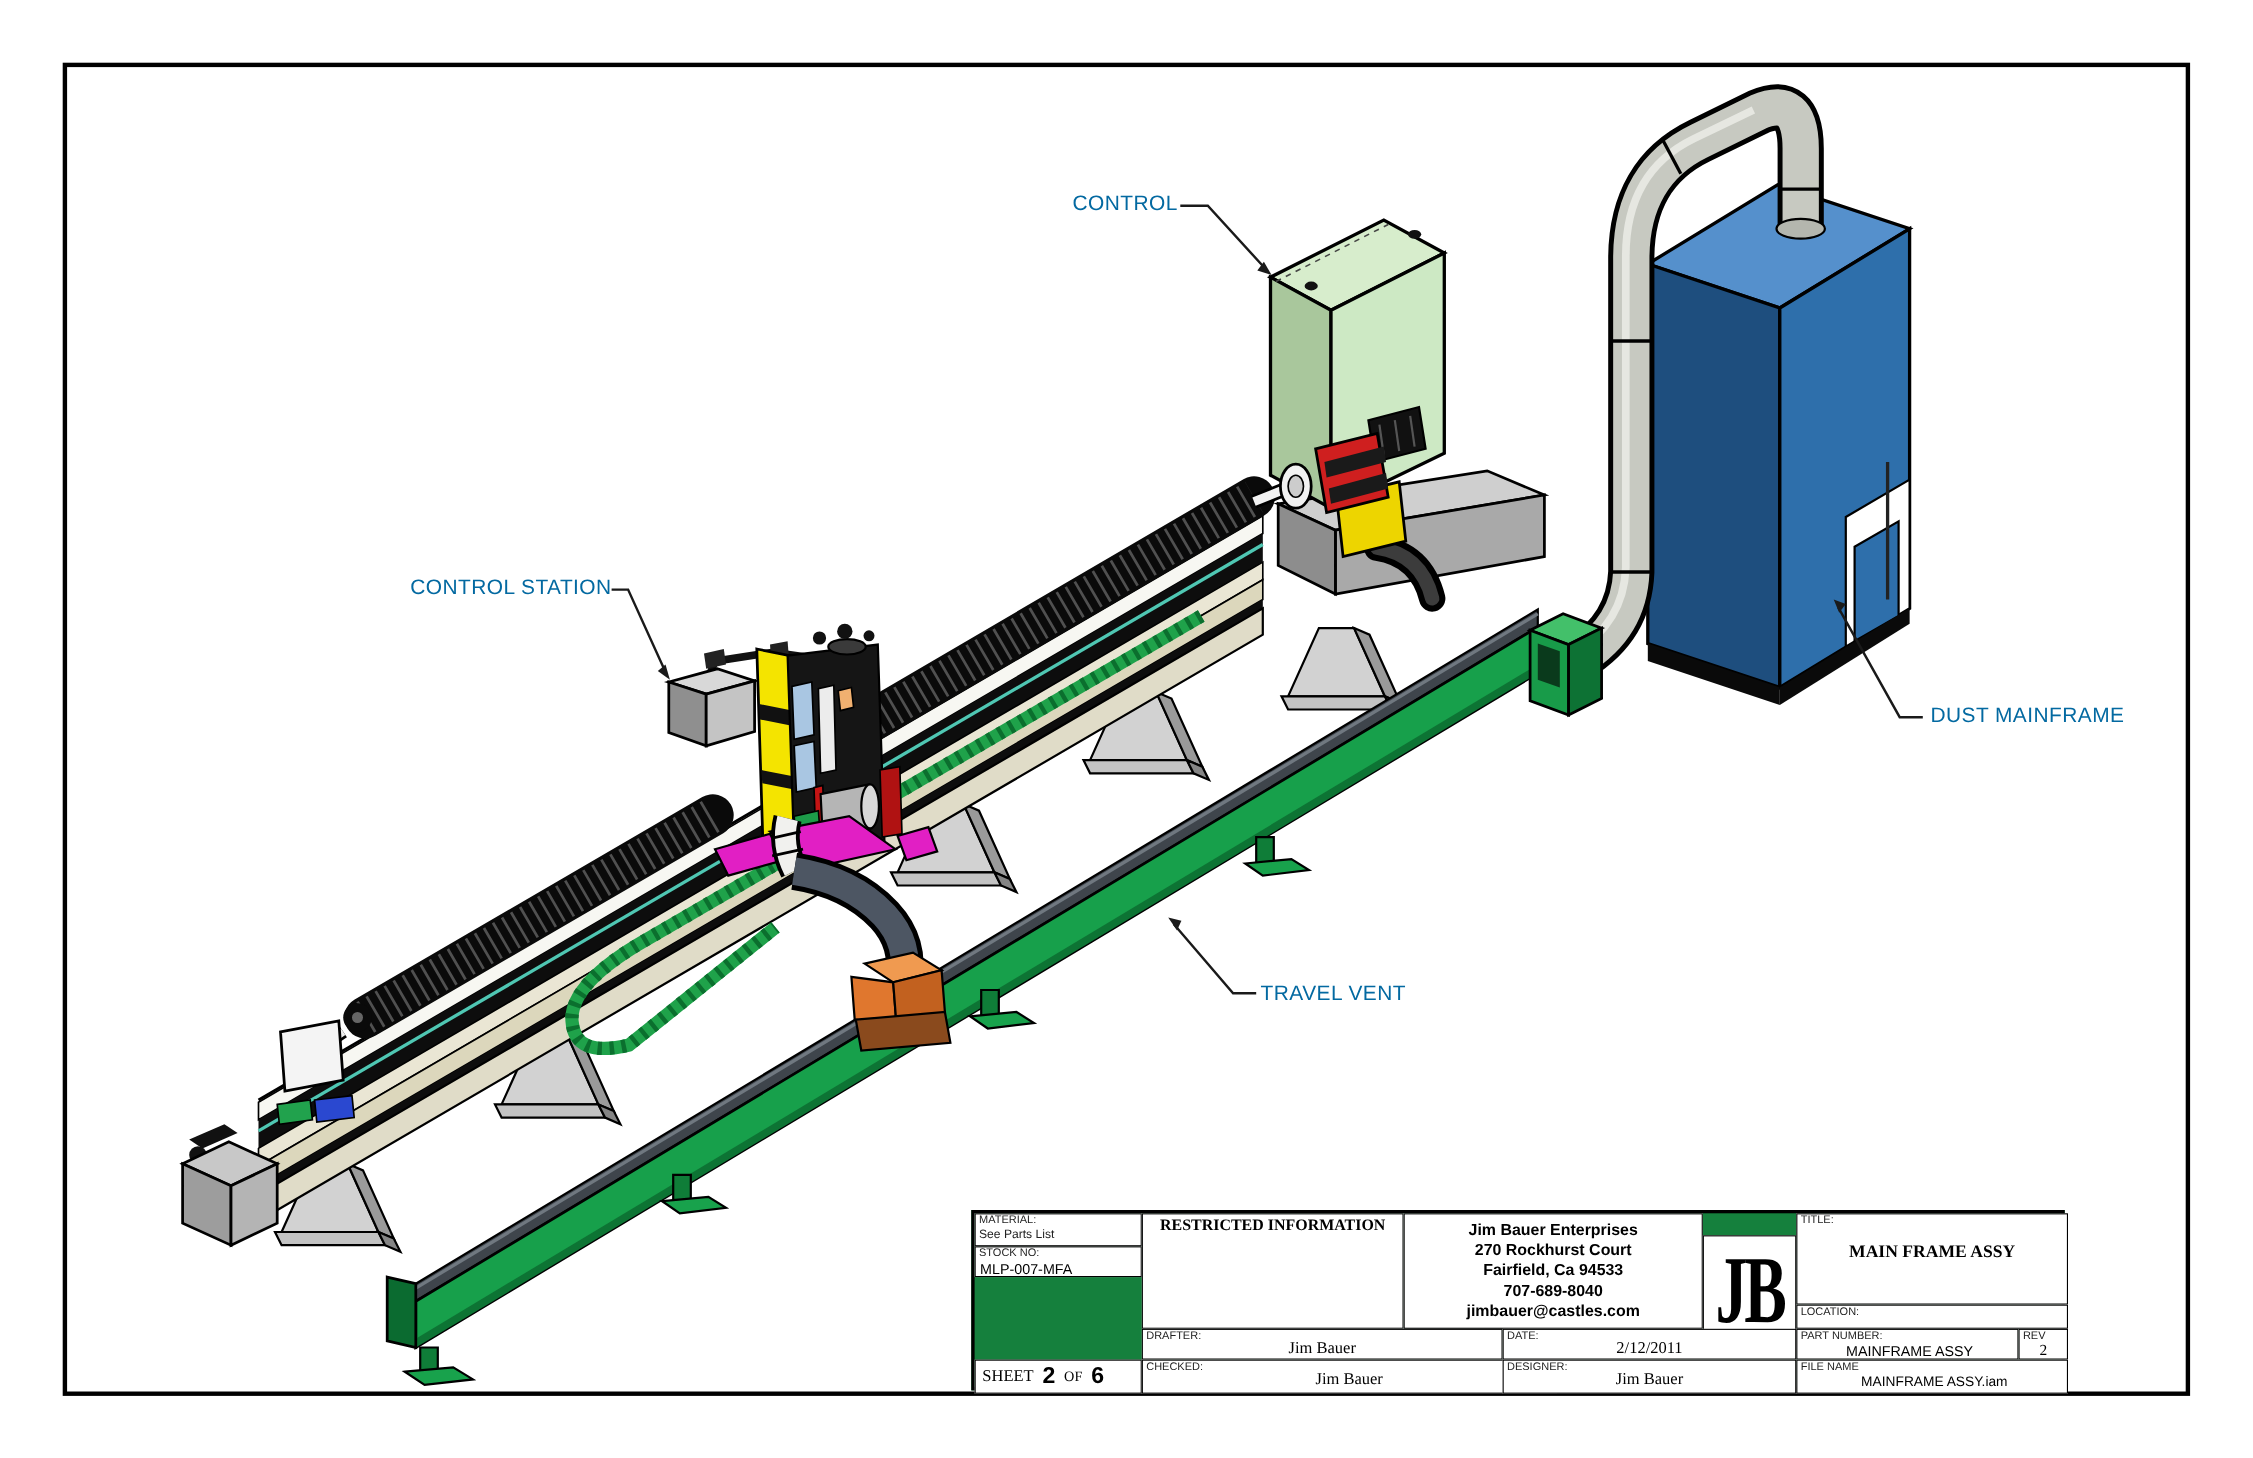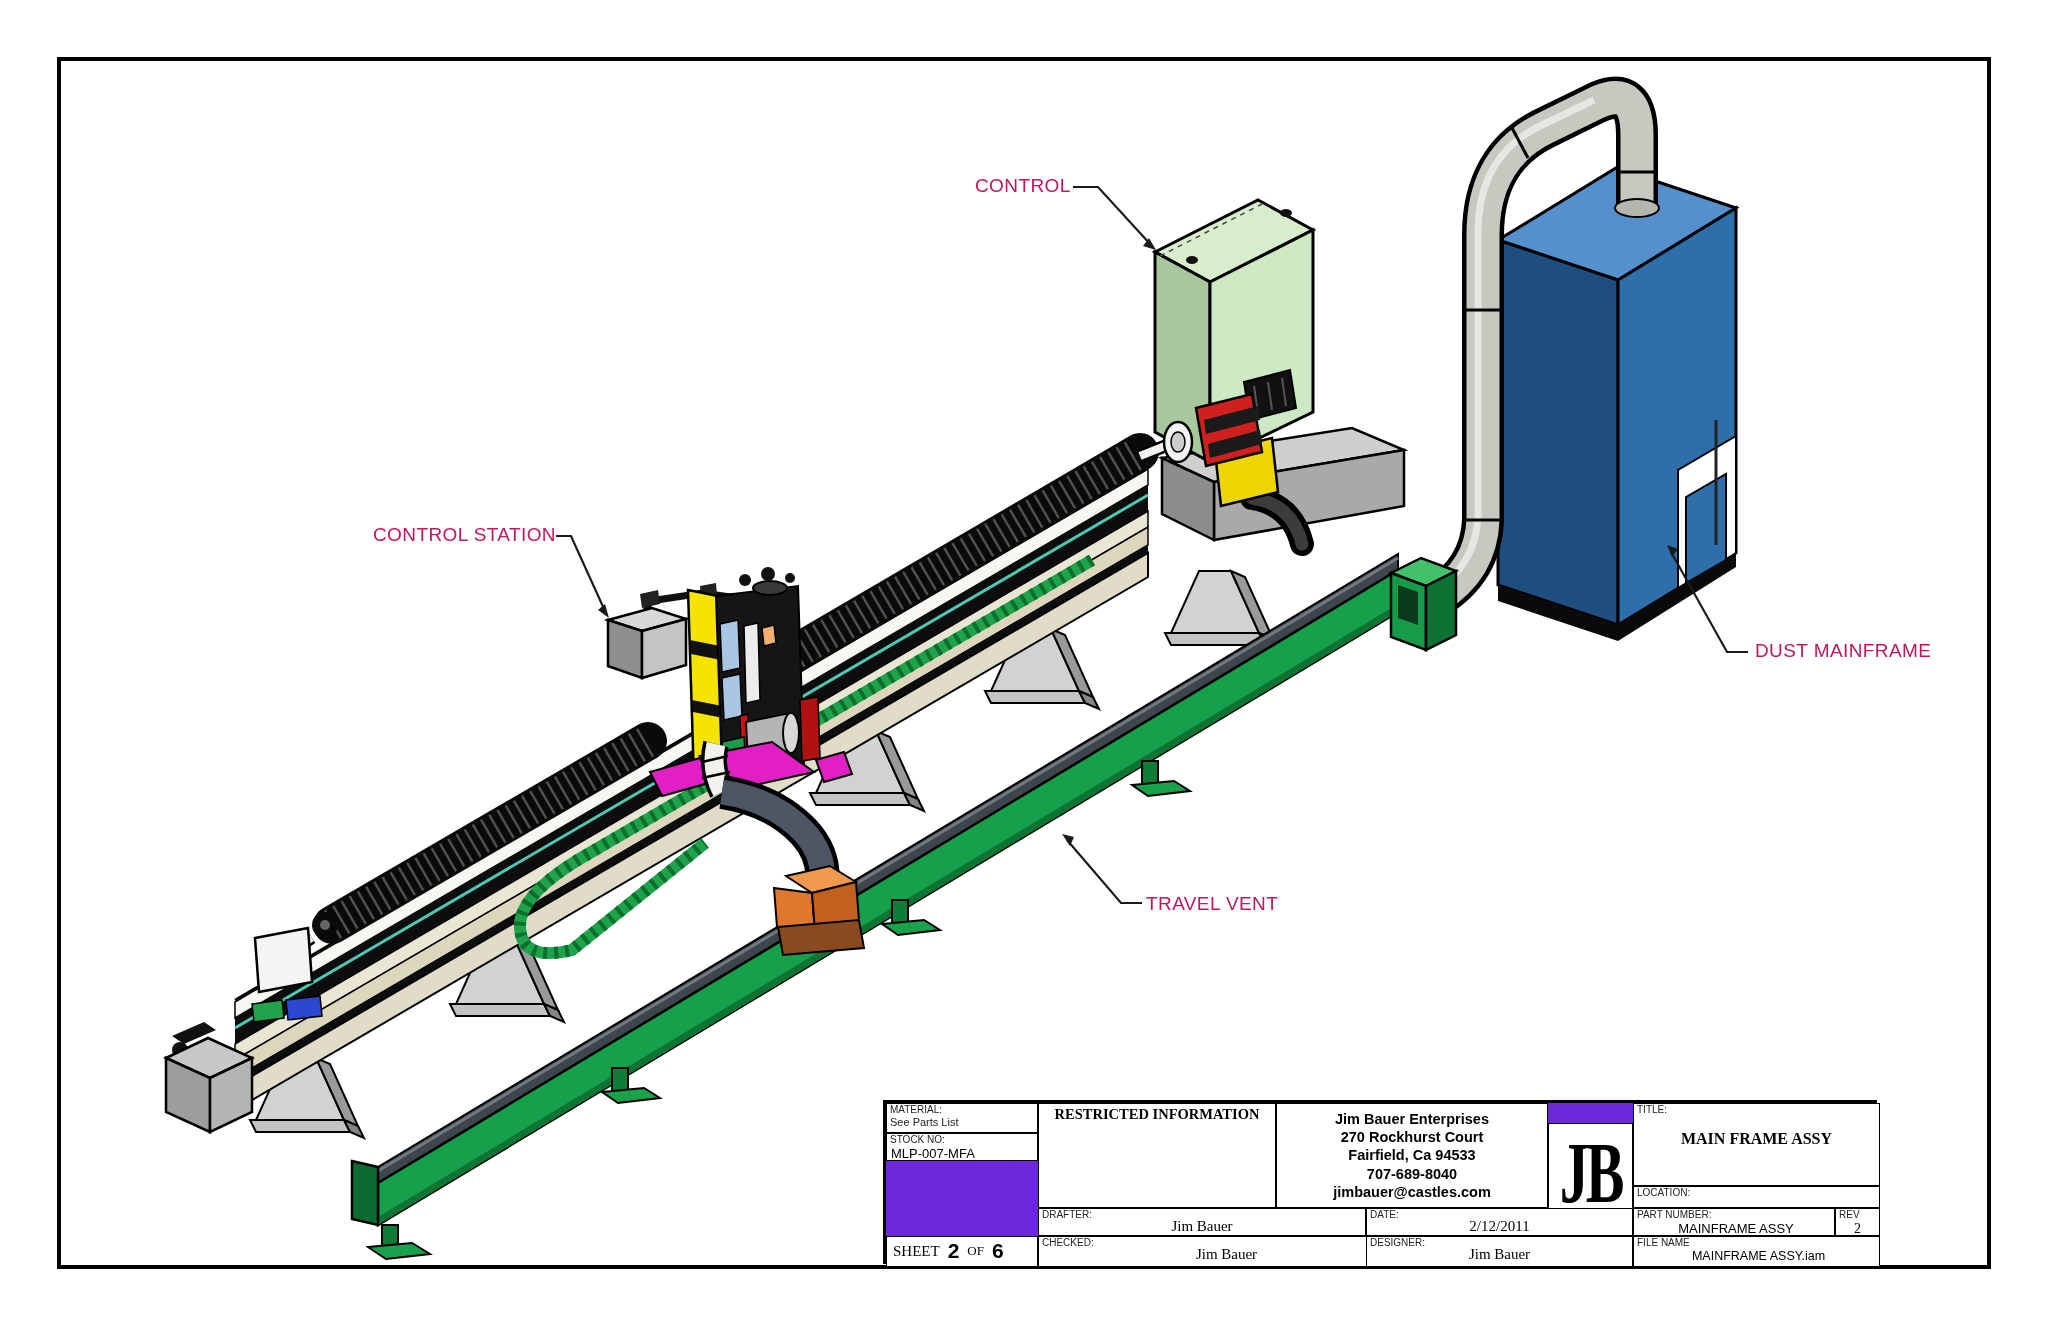--- a/index.html
+++ b/index.html
@@ -1,25 +1,25 @@
 <!DOCTYPE html>
 <html><head>
 <meta charset="utf-8">
 <style>
   html,body{margin:0;padding:0;background:#ffffff;}
   .sheet{position:relative;width:2048px;height:1325px;background:#ffffff;overflow:hidden;
          font-family:"Liberation Sans",sans-serif;}
   .frame{position:absolute;left:57px;top:57px;width:1926px;height:1204px;border:4px solid #000;}
   svg.drawing{position:absolute;left:0;top:0;width:2048px;height:1325px;}
 
-  .callout{position:absolute;font-size:19px;letter-spacing:.4px;color:#be185d;white-space:nowrap;}
+  .callout{position:absolute;font-size:19px;letter-spacing:.4px;color:#0369a1;white-space:nowrap;}
 
   
   .tblock{position:absolute;left:883px;top:1100px;width:994px;height:164px;border:3px solid #000;
-          box-sizing:border-box;background:#6d28d9;}
+          box-sizing:border-box;background:#15803d;}
   .cell{position:absolute;border:1.5px solid #000;box-sizing:border-box;overflow:hidden;background:#fff;}
   .cl{font-size:10px;color:#222;padding:1px 0 0 3px;line-height:1.05;font-family:"Liberation Sans",sans-serif;}
   .serif{font-family:"Liberation Serif",serif;}
   .c-material{left:0;top:0;width:152px;height:30px;}
   .c-stockno{left:0;top:30px;width:152px;height:28px;}
   .c-tol{left:0;top:58px;width:152px;height:75px;}
   .c-sheet{left:0;top:133px;width:152px;height:31px;}
   .c-restricted{left:152px;top:0;width:238px;height:105px;}
   .c-drafter{left:152px;top:105px;width:328px;height:28px;}
   .c-checked{left:152px;top:133px;width:377px;height:31px;}

